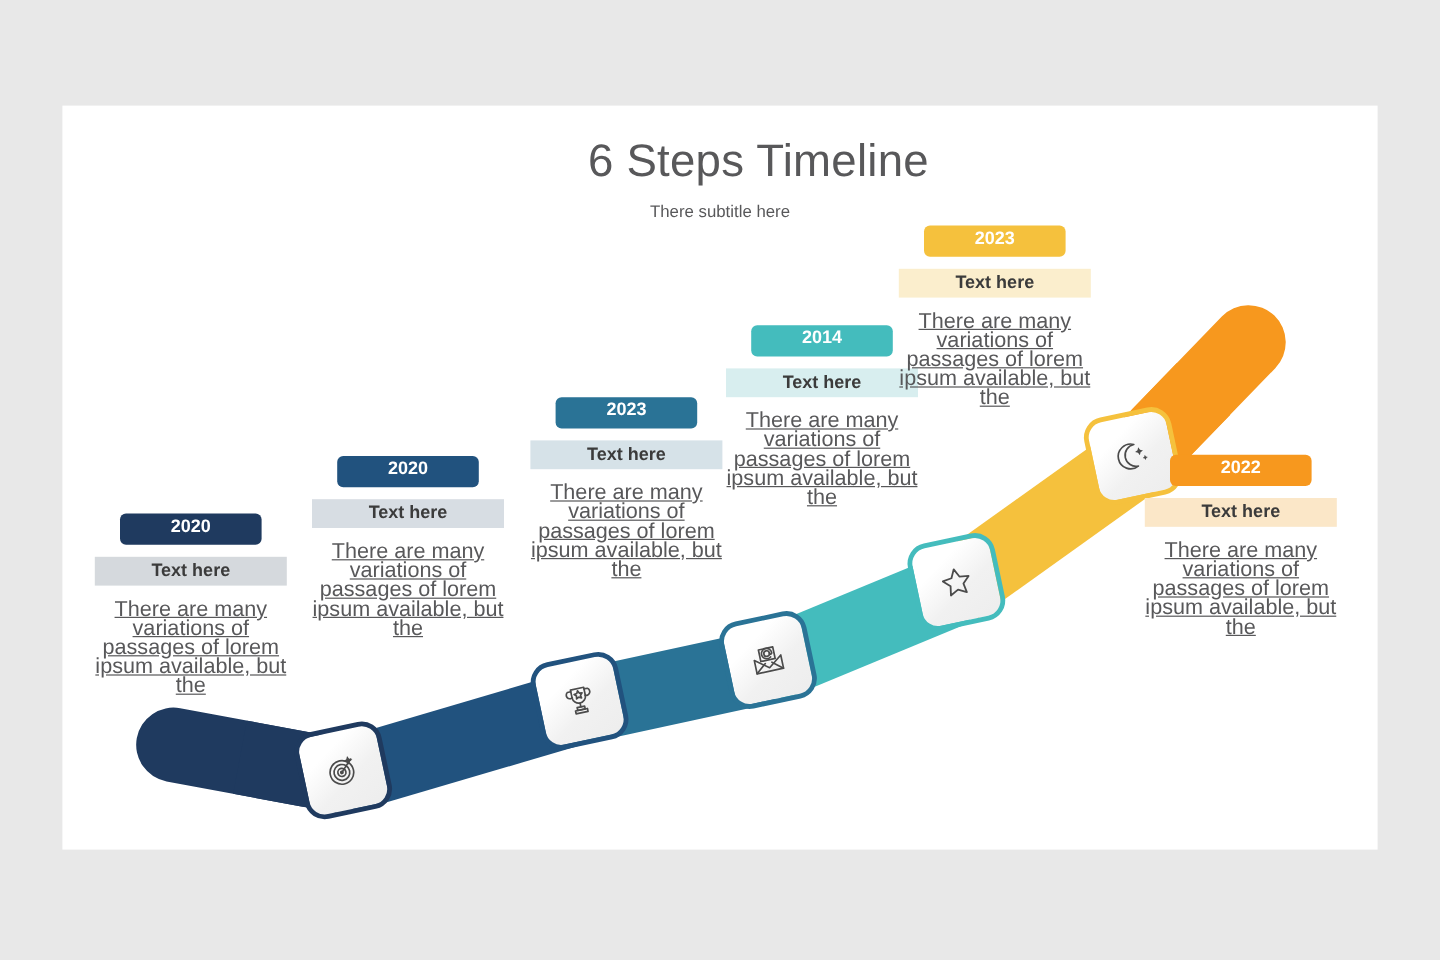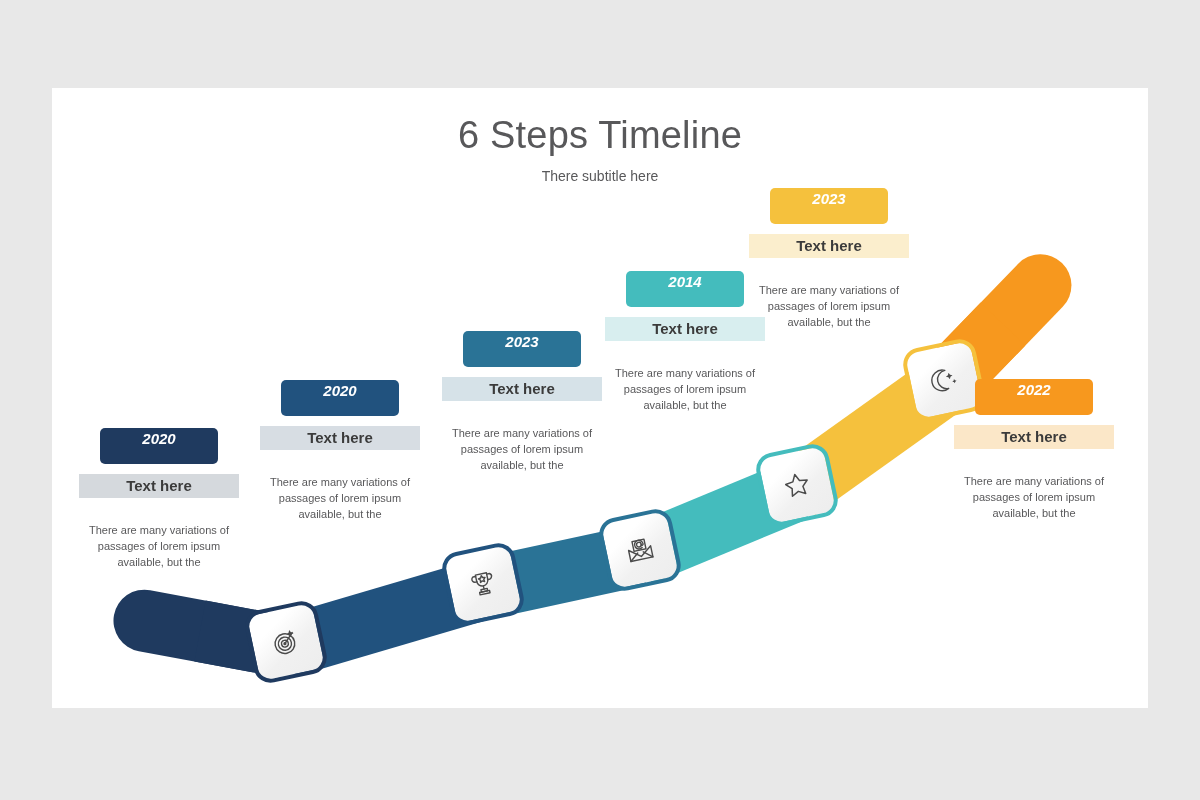--- a/index.html
+++ b/index.html
@@ -24,20 +24,21 @@
   #title {
     position: absolute;
     left: 0;
     top: 26px;
     width: 1096px;
     text-align: center;
     font-size: 38px;
     color: #58585a;
     font-weight: normal;
     letter-spacing: 0.2px;
+    padding-left: 32px;
   }
   #subtitle {
     position: absolute;
     left: 0;
     top: 80px;
     width: 1096px;
     text-align: center;
     font-size: 14px;
     color: #58585a;
   }
@@ -73,39 +74,39 @@
   }
   .year {
     display: block;
     width: 118px;
     margin: 0 auto;
     border-radius: 5px;
     font-size: 15px;
     font-weight: bold;
     color: #ffffff;
     line-height: 22px;
-    height: 36px;
-    font-style: italic;
+    height: 26px;
   }
   .texthere {
     display: block;
     width: 100%;
     margin: 10px auto 0 auto;
     font-size: 15px;
     font-weight: bold;
     color: #3b3b3b;
     line-height: 24px;
     height: 24px;
   }
   .body {
     display: block;
-    margin-top: 24px;
-    font-size: 11px;
+    margin-top: 11px;
+    font-size: 18px;
     line-height: 16px;
     color: #58585a;
+    text-decoration: underline;
   }
 </style>
 </head>
 <body style="background: rgb(232, 232, 232);">
 
 <div id="slide" style="background: rgb(255, 255, 255);">
 
   <div id="title">6 Steps Timeline</div>
   <div id="subtitle">There subtitle here</div>
 

